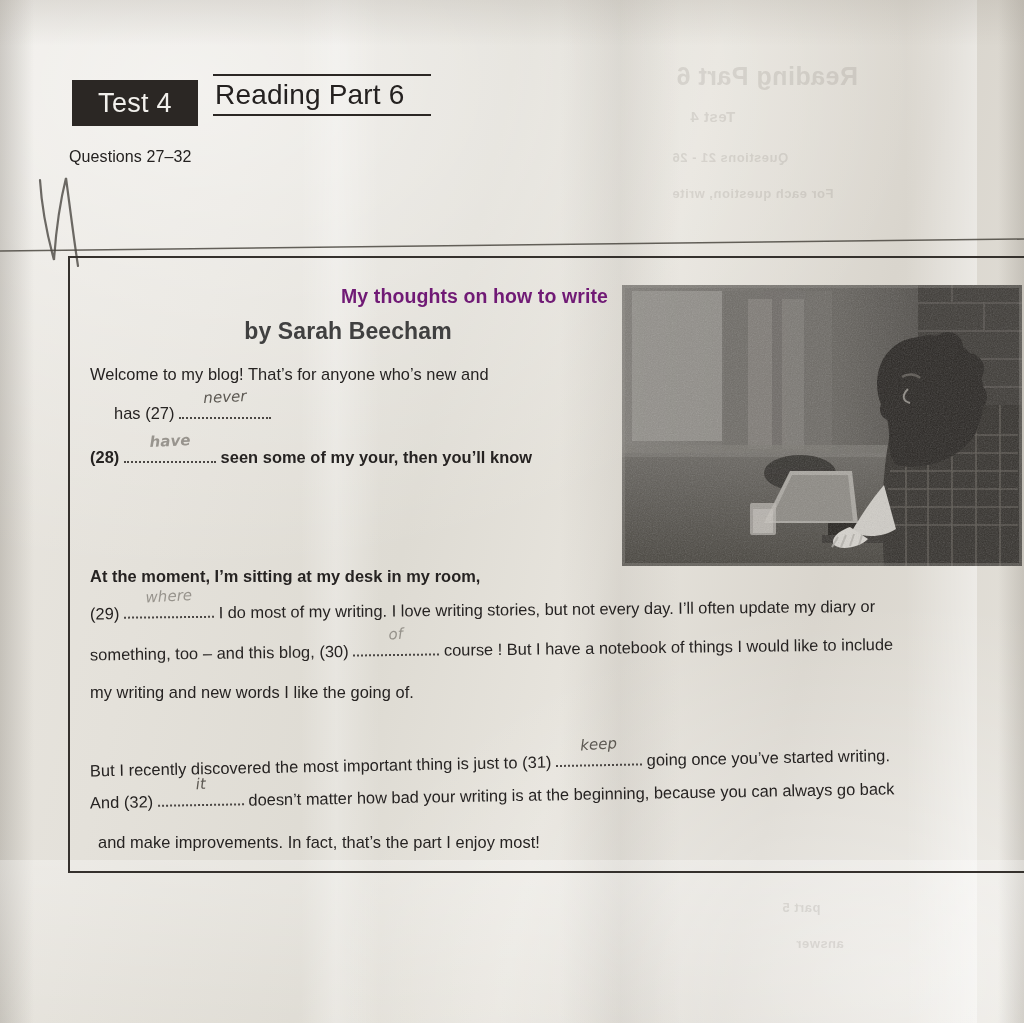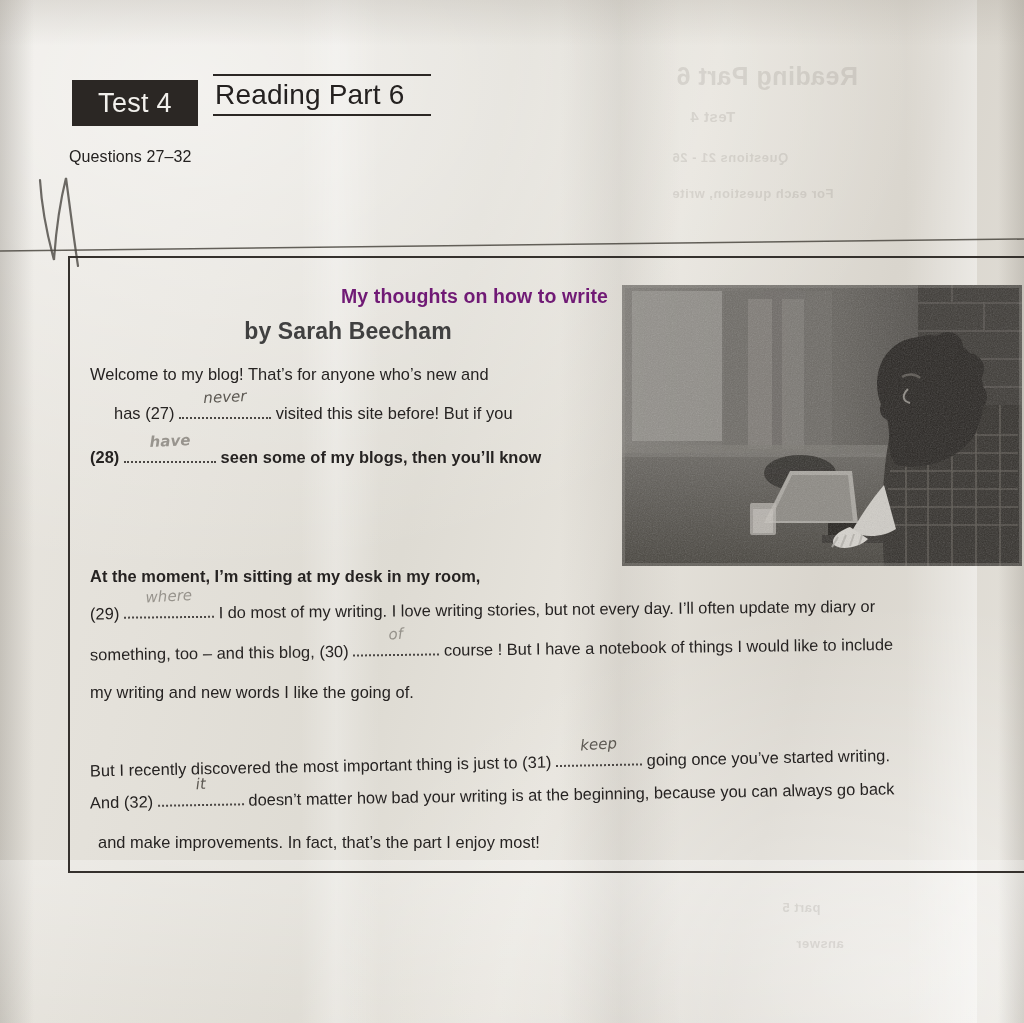--- a/index.html
+++ b/index.html
@@ -247,27 +247,26 @@
       <rect x="0" y="0" width="400" height="281" filter="url(#grain)" fill="#b9b6b0" opacity=".42"></rect>
       <rect x="0" y="0" width="400" height="281" fill="none" stroke="#9b9892" stroke-width="6" opacity=".35"></rect>
     </svg>
   </div>
 
   <div class="line" id="l1">Welcome to my blog! That’s for anyone who’s new and</div>
 
   <div class="line" id="l2">
     <span>has (27)</span>
     <span class="dots" style="width:92px"><span class="ans strong">never</span></span>
-    <span>visited this site before! But if you</span>
   </div>
 
   <div class="line" id="l3">
     <span>(28)</span>
     <span class="dots" style="width:92px"><span class="ans faint">have</span></span>
-    <span>seen some of my blogs, then you’ll know</span>
+    <span>seen some of my your, then you’ll know</span>
   </div>
 
   <div class="line" id="l5">At the moment, I’m sitting at my desk in my room,</div>
 
   <div class="line" id="l6">
     <span>(29)</span>
     <span class="dots" style="width:90px"><span class="ans faint">where</span></span>
     <span class="tail">I do most of my writing. I love writing stories, but not every day. I’ll often update my diary or</span>
   </div>
 

